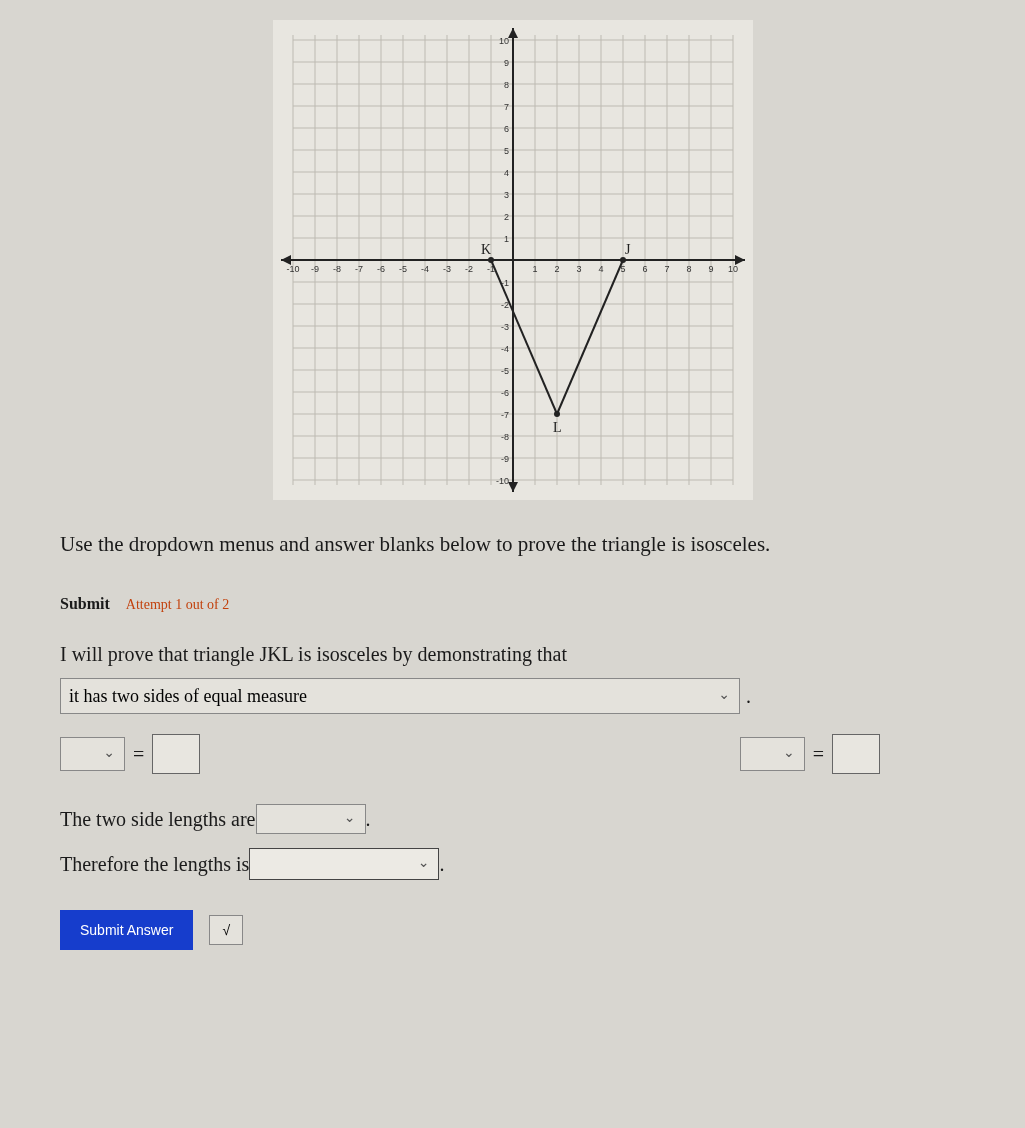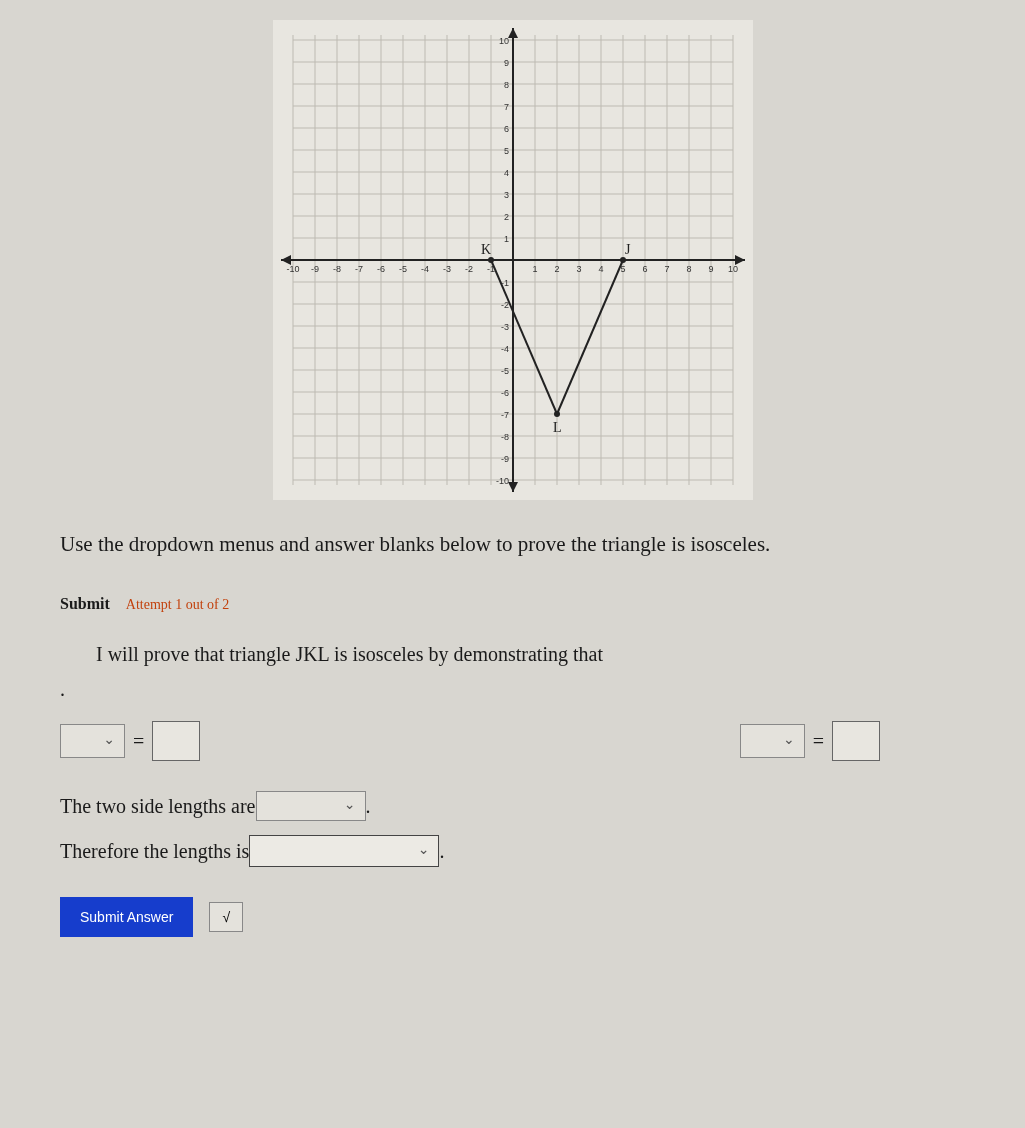--- a/index.html
+++ b/index.html
@@ -34,21 +34,20 @@
       font-weight: bold;
       margin-right: 12px;
     }
     .answer-header .attempt {
       font-size: 14px;
       color: #c2410c;
     }
     .prove-line {
       font-size: 20px;
       margin-bottom: 12px;
-      margin-left: 36px;
     }
     .dropdown-long {
       width: 680px;
       height: 36px;
       font-size: 18px;
       font-family: Georgia, serif;
       background: #e4e2dc;
       border: 1px solid #888;
       padding: 4px 8px;
       appearance: none;
@@ -282,20 +281,25 @@
   <p class="instruction">Use the dropdown menus and answer blanks below to prove the triangle is isosceles.</p>
 
   <p class="answer-header">
     <span class="label">Submit</span>
     <span class="attempt">Attempt 1 out of 2</span>
   </p>
 
   <p class="prove-line">I will prove that triangle JKL is isosceles by demonstrating that</p>
 
   <div style="display:flex;align-items:center;gap:6px;">
+    <span class="select-wrap">
+      <select class="dropdown-long">
+        <option>it has two sides of equal measure</option>
+      </select>
+    </span>
     <span class="period">.</span>
   </div>
 
   <div class="eq-row">
     <div class="eq-group">
       <span class="select-wrap">
         <select class="dropdown-small">
           <option></option>
         </select>
       </span>

